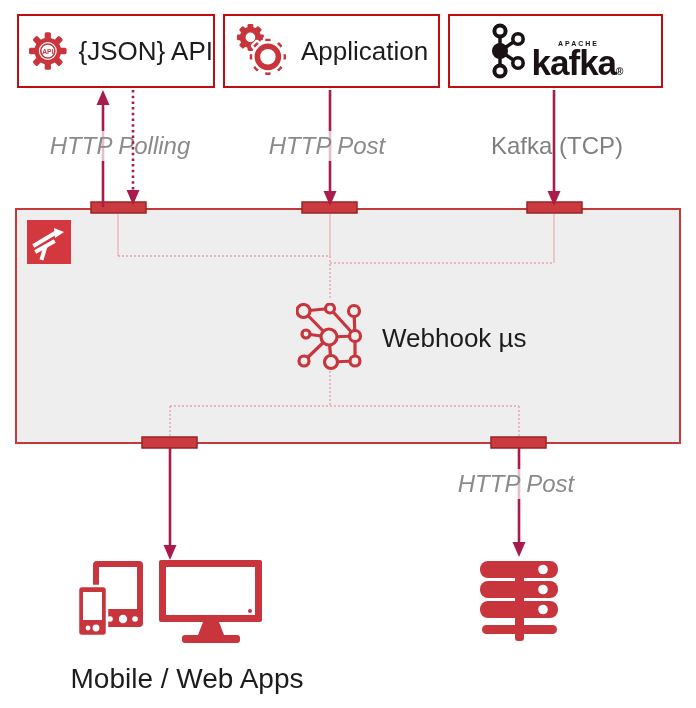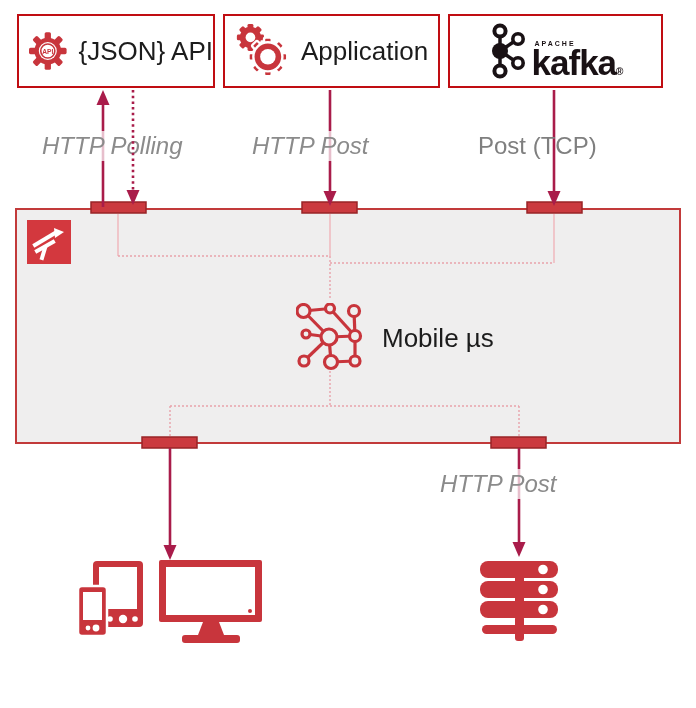--- a/index.html
+++ b/index.html
@@ -2,41 +2,41 @@
 <html><head>
 <meta charset="utf-8">
 <style>
   html,body{margin:0;padding:0;background:#ffffff;}
   #canvas{position:relative;width:696px;height:708px;background:#ffffff;
           font-family:"Liberation Sans",sans-serif;overflow:hidden;}
 
   
   .src-box{position:absolute;top:14px;height:74px;background:#fff;
            border:2px solid #c00d12;box-sizing:border-box;
-           display:flex;align-items:center;}
+           display:flex;align-items:center;text-align:center;}
   #box-api{left:17px;width:198px;padding-left:10px;gap:12px;}
   #box-app{left:223px;width:217px;padding-left:8px;gap:6px;}
   #box-kafka{left:448px;width:215px;justify-content:center;gap:5px;}
   .box-label{font-size:26px;color:#1c1c1c;white-space:nowrap;}
 
   .kafka-text{display:flex;flex-direction:column;line-height:1;margin-top:15px;}
   .kafka-apache{font-size:7px;font-weight:bold;letter-spacing:2px;color:#191114;margin:0 0 1px 3px;}
   .kafka-word{font-size:35px;font-weight:bold;color:#191114;letter-spacing:-1px;line-height:.85;}
   .kafka-reg{font-size:10px;font-weight:bold;vertical-align:baseline;}
 
   
   .panel{position:absolute;left:15px;top:208px;width:666px;height:236px;
          background:#efeeee;border:2px solid #c23a3a;box-sizing:border-box;}
   .swim{position:absolute;left:10px;top:10px;width:44px;height:44px;background:#d3383e;}
   .streams-icon{position:absolute;left:279px;top:93px;}
   .streams-label{position:absolute;left:365px;top:112px;height:32px;line-height:32px;
                  font-size:26px;color:#1c1c1c;white-space:nowrap;}
 
   
-  .flow-label{position:absolute;height:30px;line-height:30px;text-align:left;
+  .flow-label{position:absolute;height:30px;line-height:30px;text-align:center;
               font-size:24px;font-style:italic;color:#8b8b8b;
               background:rgba(255,255,255,0.72);white-space:nowrap;}
   #lbl-polling{left:42px;top:131px;width:156px;}
   #lbl-post-top{left:252px;top:131px;width:150px;}
   #lbl-kafka-tcp{left:478px;top:131px;width:158px;background:transparent;
                  font-style:normal;color:#7f7f7f;}
   #lbl-sse{left:70px;top:469px;width:204px;}
   #lbl-post-bottom{left:440px;top:469px;width:152px;}
 
   
@@ -151,21 +151,21 @@
         <circle cx="34" cy="5.5" r="4.5"></circle>
         <circle cx="58" cy="8" r="5.5"></circle>
         <circle cx="10" cy="31" r="4"></circle>
         <circle cx="33" cy="34" r="8"></circle>
         <circle cx="59" cy="33" r="5.5"></circle>
         <circle cx="8" cy="58" r="5"></circle>
         <circle cx="35" cy="59" r="6.5"></circle>
         <circle cx="59" cy="58" r="5"></circle>
       </g>
     </svg>
-    <span class="streams-label">Mobile µs</span>
+    <span class="streams-label">Webhook µs</span>
   </div>
 
   <svg class="layer" width="696" height="708">
 
     <g stroke="#f0b0b6" stroke-width="1.3">
       <line x1="118" y1="214" x2="118" y2="256"></line>
       <line x1="330" y1="214" x2="330" y2="256"></line>
       <line x1="554" y1="214" x2="554" y2="263"></line>
     </g>
 
@@ -198,21 +198,21 @@
       <polygon points="103,90 96.5,105 109.5,105"></polygon>
       <polygon points="330,206 323.5,191 336.5,191"></polygon>
       <polygon points="554,206 547.5,191 560.5,191"></polygon>
       <polygon points="170,560 163.5,545 176.5,545"></polygon>
       <polygon points="519,557 512.5,542 525.5,542"></polygon>
     </g>
   </svg>
 
   <div class="flow-label" id="lbl-polling">HTTP Polling</div>
   <div class="flow-label" id="lbl-post-top">HTTP Post</div>
-  <div class="flow-label" id="lbl-kafka-tcp">Post (TCP)</div>
+  <div class="flow-label" id="lbl-kafka-tcp">Kafka (TCP)</div>
   <div class="flow-label" id="lbl-post-bottom">HTTP Post</div>
 
   <svg class="layer" width="696" height="708">
     <g>
       <line x1="133" y1="90" x2="133" y2="190" stroke="#a91c4a" stroke-width="2.6" stroke-dasharray="2.5 3.2"></line>
       <polygon points="133,205 126.5,190 139.5,190" fill="#a91c4a"></polygon>
     </g>
   </svg>
 
   <svg class="layer" width="696" height="708">
@@ -239,14 +239,15 @@
       <rect x="482" y="625" width="75" height="9" rx="4.5" fill="#c8353c"></rect>
       <rect x="480" y="561" width="78" height="17" rx="8" fill="#c8353c"></rect>
       <rect x="480" y="581" width="78" height="17" rx="8" fill="#c8353c"></rect>
       <rect x="480" y="601" width="78" height="17" rx="8" fill="#c8353c"></rect>
       <circle cx="543" cy="569.5" r="4.8" fill="#ffffff"></circle>
       <circle cx="543" cy="589.5" r="4.8" fill="#ffffff"></circle>
       <circle cx="543" cy="609.5" r="4.8" fill="#ffffff"></circle>
     </g>
   </svg>
 
+  <div class="caption" id="cap-mobile">Mobile / Web Apps</div>
 
 </div>
 
 </body></html>

